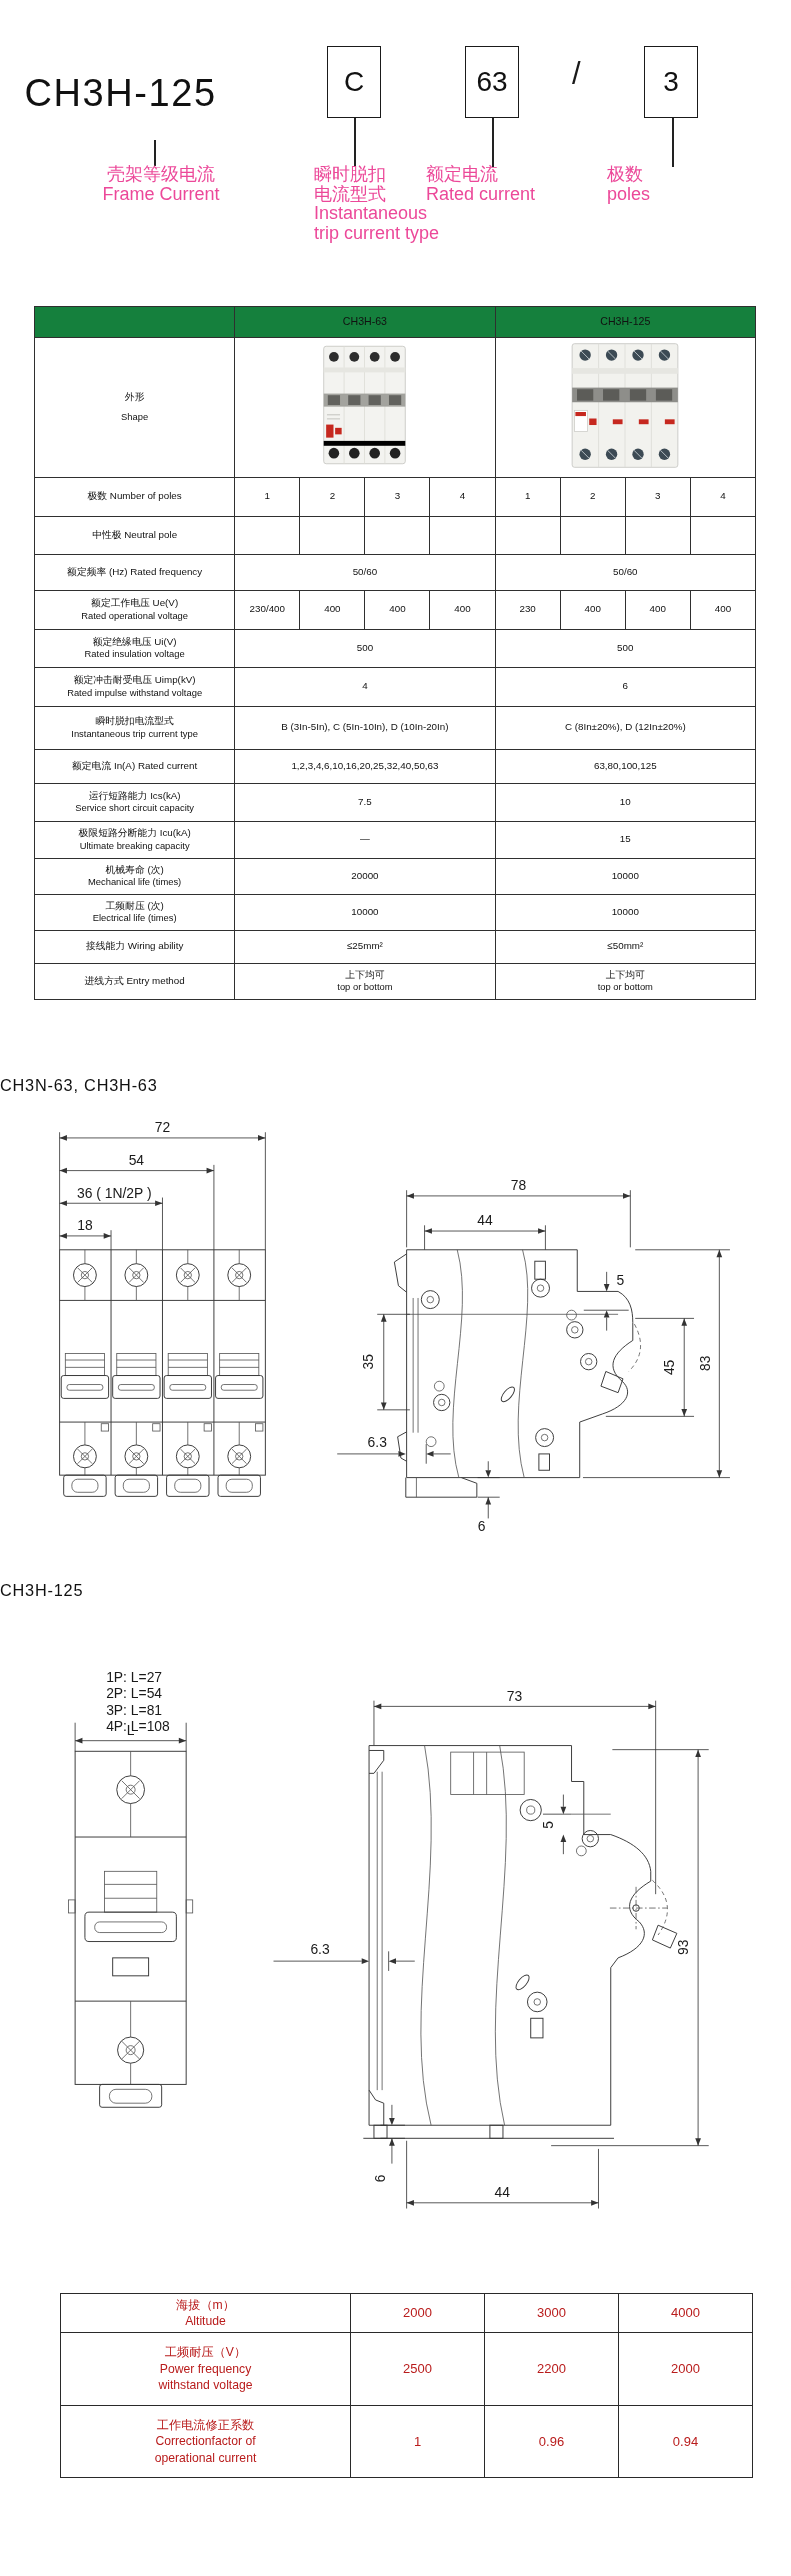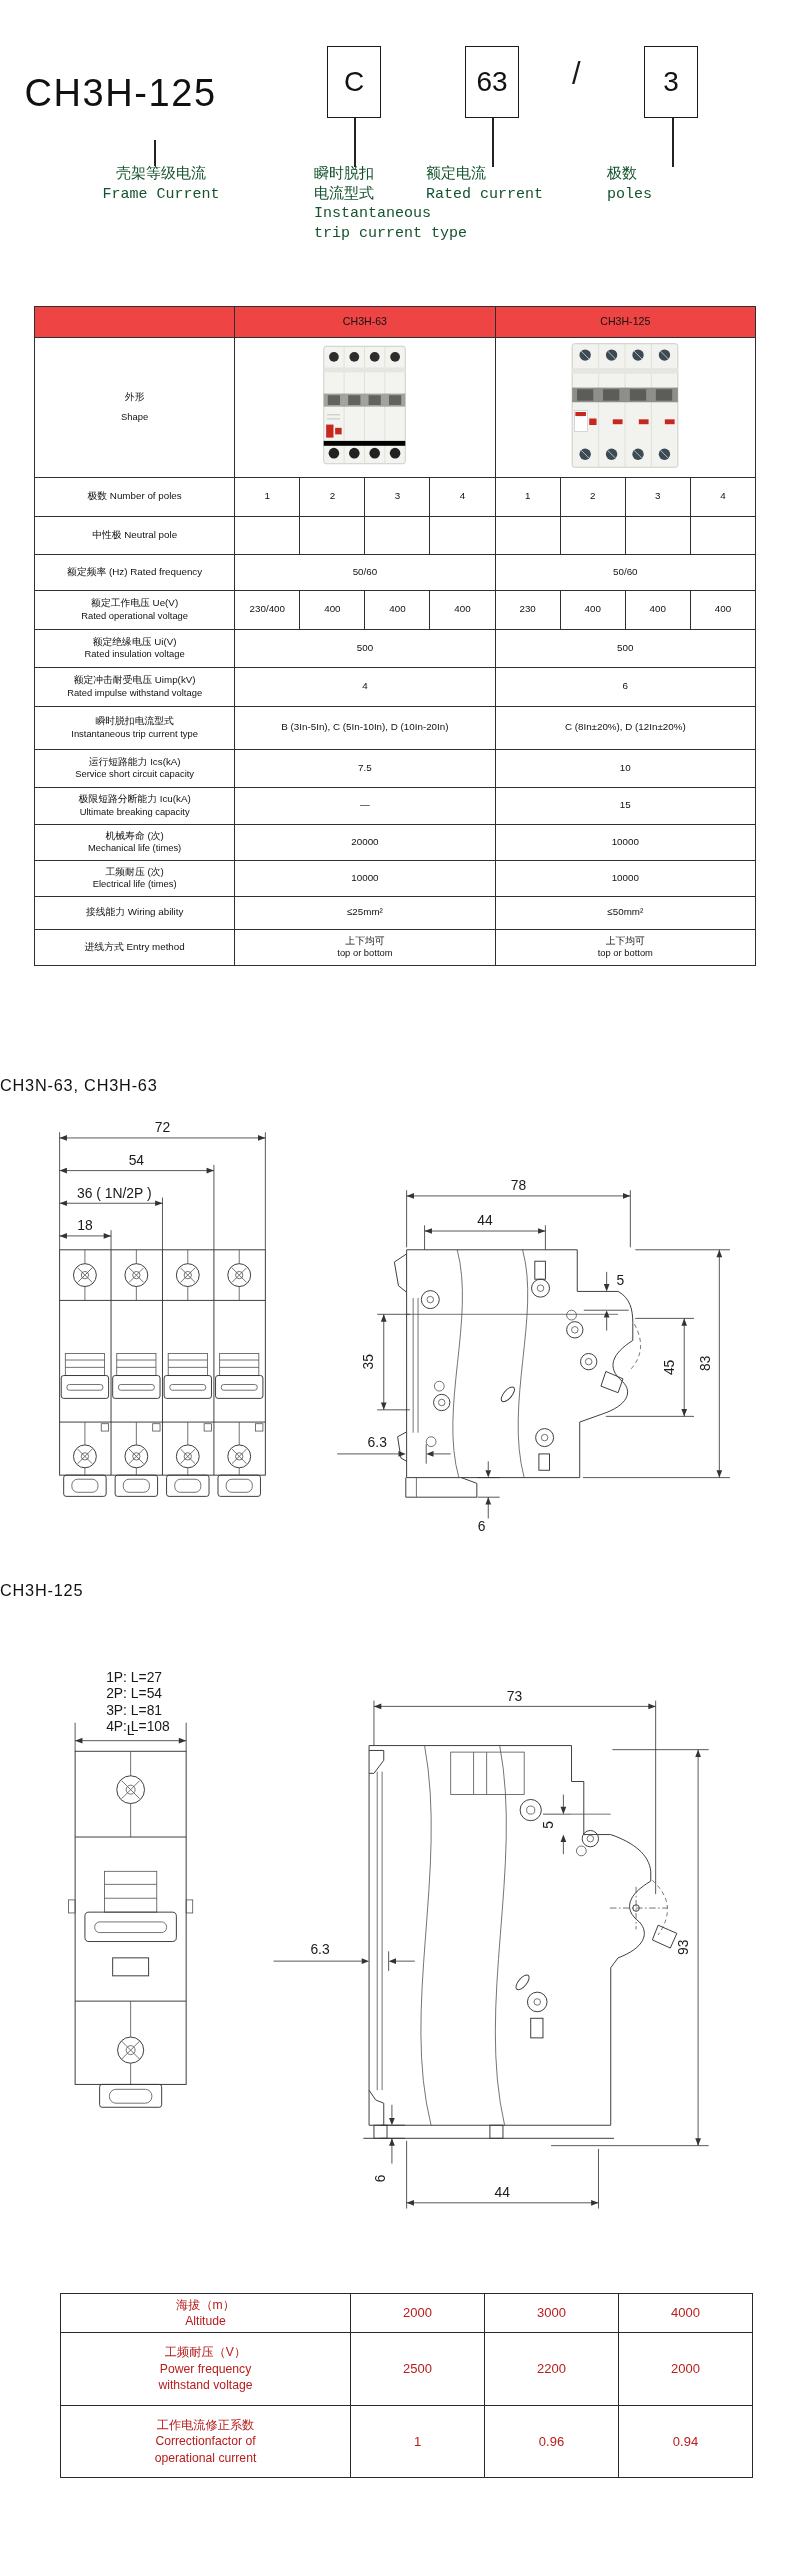--- a/index.html
+++ b/index.html
@@ -16,35 +16,35 @@
   .code-box {
     position:absolute; width:52px; height:70px; border:1.6px solid #1a1a1a;
     display:flex; align-items:center; justify-content:center; font-size:28px; color:#111;
   }
   .box-c   { left:327px; top:46px; }
   .box-cur { left:465px; top:46px; }
   .box-pol { left:644px; top:46px; }
   .slash   { position:absolute; left:572px; top:56px; font-size:31px; font-weight:400; }
   .vline   { position:absolute; width:1.6px; background:#222; }
   .ann {
-    position:absolute; font-family:Liberation Mono, monospace; font-size:15px;
-    line-height:19.6px; color:#14532d; white-space:nowrap;
+    position:absolute; font-family:Liberation Sans, sans-serif; font-size:18px;
+    line-height:19.6px; color:#ec4899; white-space:nowrap;
   }
   .ann div { min-height:19.6px; }
   
   table.spec {
     position:absolute; left:34px; top:306px; width:722px;
     border-collapse:collapse; table-layout:fixed; border:1.6px solid #1a1a1a;
     font-size:9.8px; color:#111;
   }
   table.spec td { border:0.8px solid #2f2f2f; text-align:center; vertical-align:middle; padding:0.8px 1.6px; line-height:1.3; }
   table.spec td.lbl { border-right-width:1.6px; }
   table.spec td.g2  { border-left-width:1.6px; }
   table.spec tr.thick td { border-top-width:1.6px; }
-  table.spec tr.hdr td { background:#ef4444; height:28px; font-size:10.6px; }
+  table.spec tr.hdr td { background:#15803d; height:28px; font-size:10.6px; }
   table.spec .en { font-size:9.4px; }
   .shape-cell { text-align:center; }
   
   .d-heading {
     position:absolute; left:0; width:792px; text-align:left;
     font-size:16.3px; letter-spacing:0.8px; color:#111;
   }
   .h1 { top:1076px; } .h2 { top:1581px; } .h3 { top:2255px; }
   
   svg.dwg { position:absolute; left:0; }
@@ -253,20 +253,25 @@
       <td colspan="4" class="g2">6</td>
     </tr>
     <tr style="height:43px">
       <td class="lbl">
             <div>瞬时脱扣电流型式</div>
             <div class="en">Instantaneous trip current type</div>
           </td>
       <td colspan="4">B (3In-5In), C (5In-10In), D (10In-20In)</td>
       <td colspan="4" class="g2">C (8In±20%), D (12In±20%)</td>
     </tr>
+    <tr style="height:34px">
+      <td class="lbl">额定电流 In(A) Rated current</td>
+      <td colspan="4">1,2,3,4,6,10,16,20,25,32,40,50,63</td>
+      <td colspan="4" class="g2">63,80,100,125</td>
+    </tr>
     <tr class="thick" style="height:38px">
       <td class="lbl">
             <div>运行短路能力 Ics(kA)</div>
             <div class="en">Service short circuit capacity</div>
           </td>
       <td colspan="4">7.5</td>
       <td colspan="4" class="g2">10</td>
     </tr>
     <tr style="height:37px">
       <td class="lbl">

